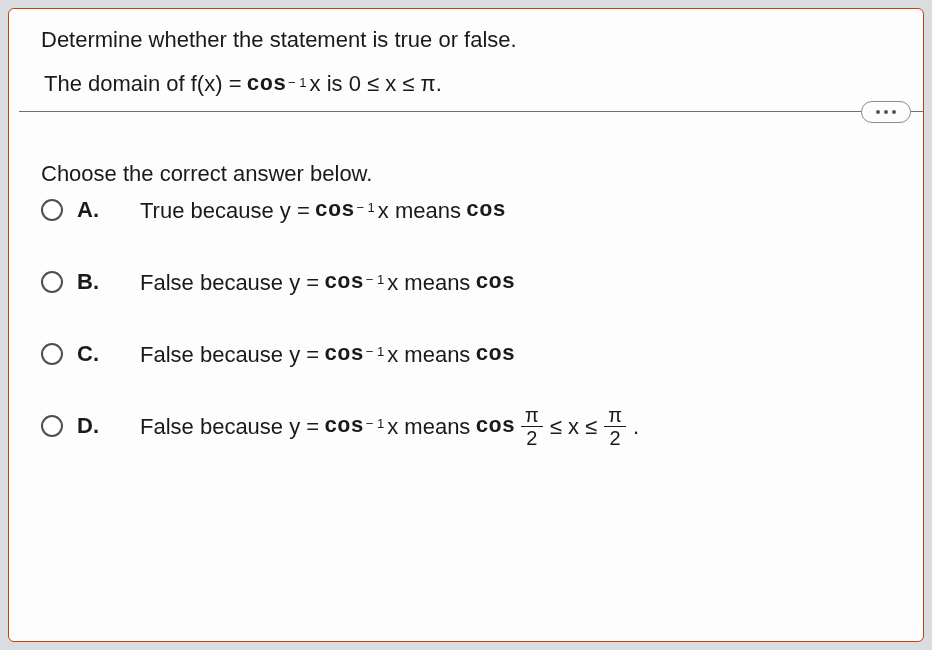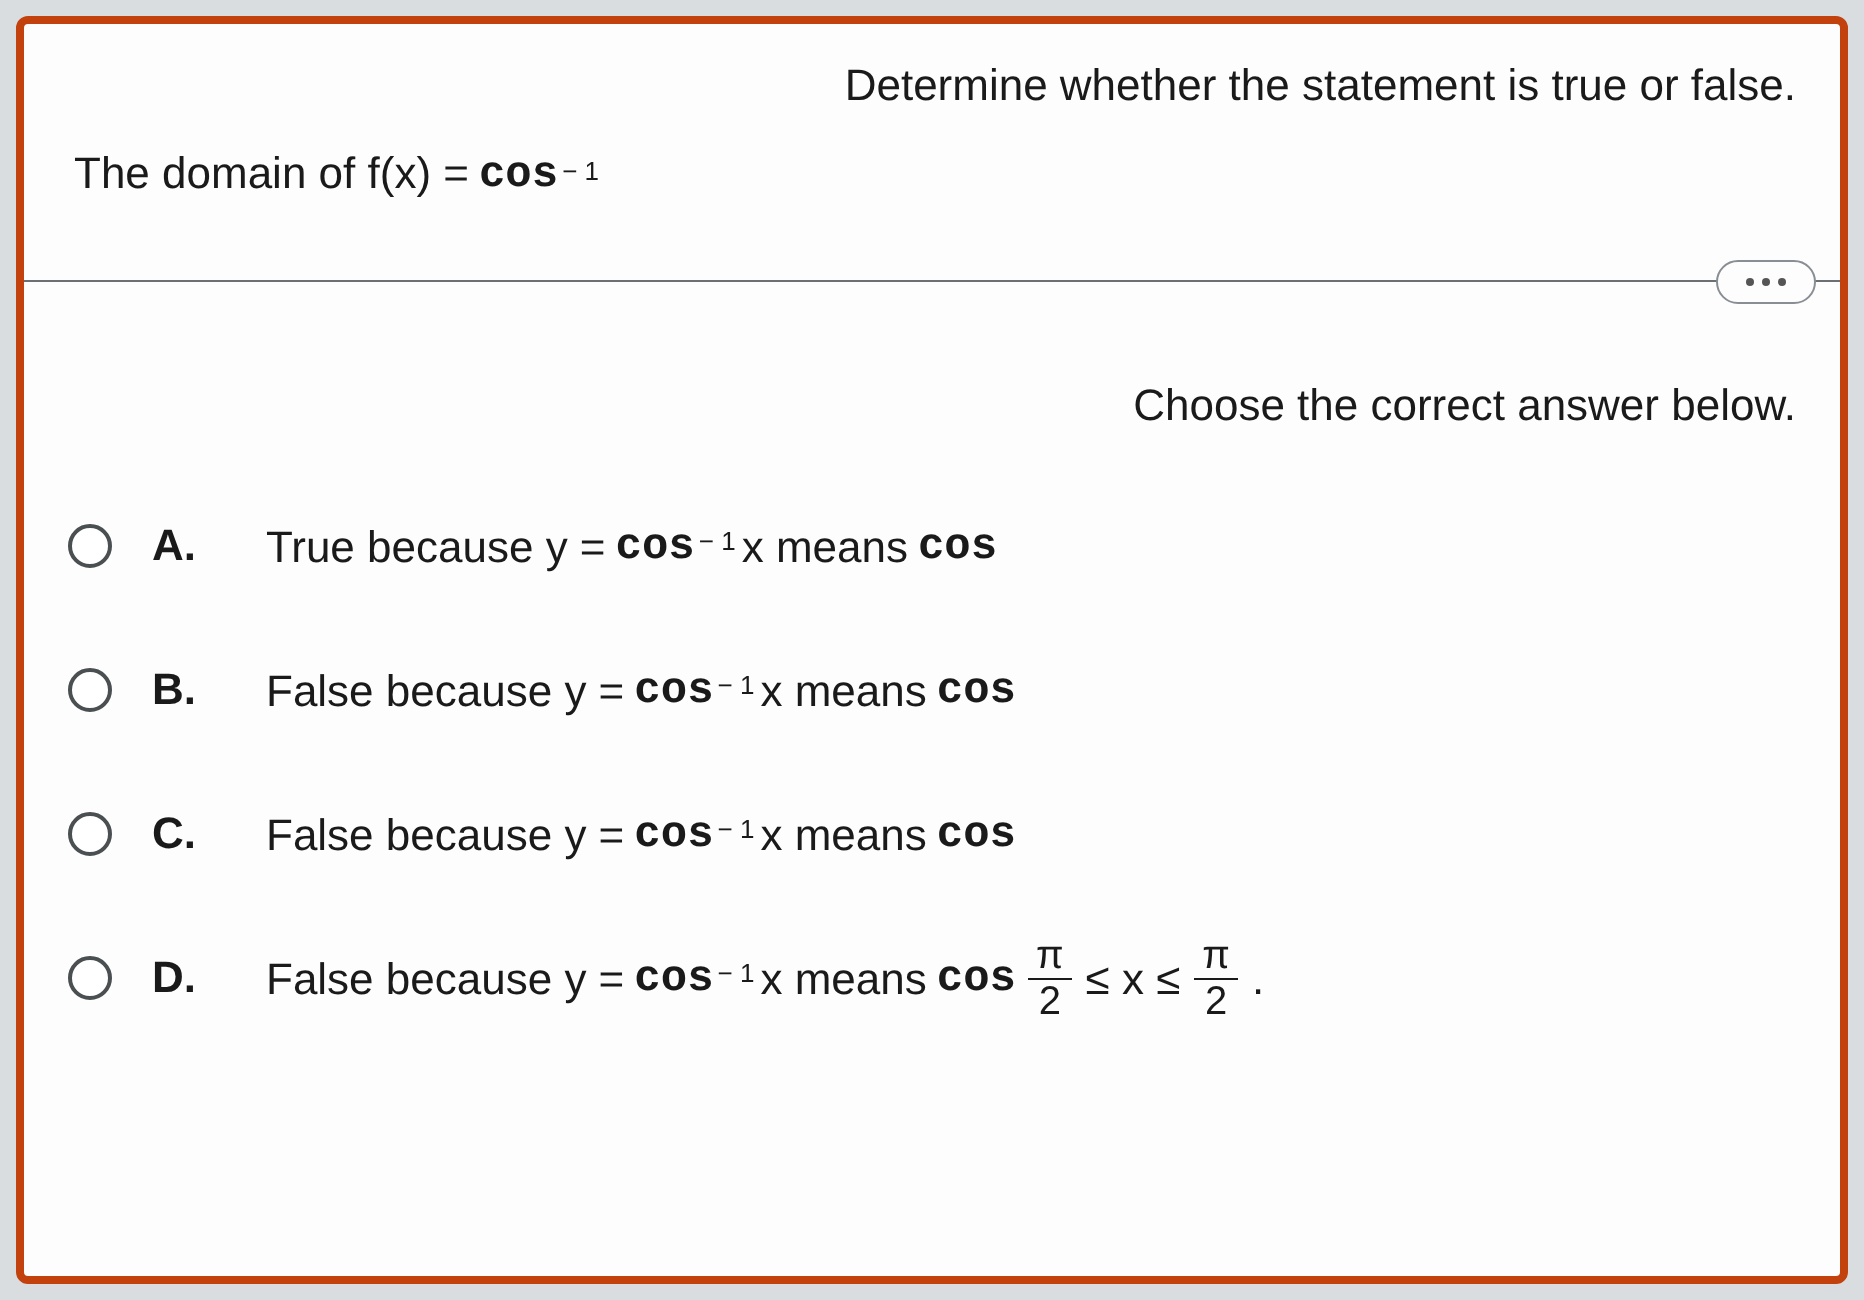--- a/index.html
+++ b/index.html
@@ -7,30 +7,29 @@
     width: 932px;
     height: 650px;
     background: #d9dde0;
     font-family: Arial, Helvetica, sans-serif;
     font-size: 22px;
     color: #1a1a1a;
     padding: 8px;
   }
   .card {
     background: #fdfdfd;
-    border: 4px solid #c2410c;
+    border: 1px solid #c2410c;
     border-radius: 6px;
     width: 100%;
     height: 100%;
-    padding: 18px 22px 10px 22px;
+    padding: 18px 22px 10px 32px;
     position: relative;
-    text-align: right;
   }
   .prompt { margin-bottom: 18px; }
-  .statement { margin-bottom: 26px; display:flex; align-items:center; flex-wrap:wrap;}
+  .statement { display:flex; align-items:center; flex-wrap:wrap;}
   .divider-row {
     position: relative;
     height: 30px;
     margin-bottom: 34px;
   }
   .divider {
     position: absolute;
     left: -22px; right: -22px;
     top: 14px;
     height: 1px;
@@ -46,21 +45,21 @@
     border-radius: 11px;
     background: #fdfdfd;
     display: flex;
     align-items: center;
     justify-content: center;
     cursor: pointer;
   }
   .ellipsis-pill span {
     display:inline-block; width:4px;height:4px;background:#555;border-radius:50%;margin:0 2px;
   }
-  .instruction { margin-bottom: 34px; }
+  .instruction { }
   .option {
     display: flex;
     align-items: center;
     margin-bottom: 26px;
     cursor: pointer;
     min-height: 46px;
   }
   .radio {
     width: 22px; height: 22px;
     border: 2px solid #4a4f52;
@@ -92,20 +91,21 @@
 
 <div class="card">
 
   <div class="prompt">Determine whether the statement is true or false.</div>
 
   <div class="statement">
     <span class="seg">The domain of f(x) = </span>
     <span class="math">
       <span class="cos">cos</span>
       <span class="sup">− 1</span>
+      <span class="seg">x is 0 ≤ x ≤ π.</span>
     </span>
   </div>
 
   <div class="divider-row">
     <div class="divider"></div>
     <div class="ellipsis-pill">
       <span></span>
       <span></span>
       <span></span>
     </div>

